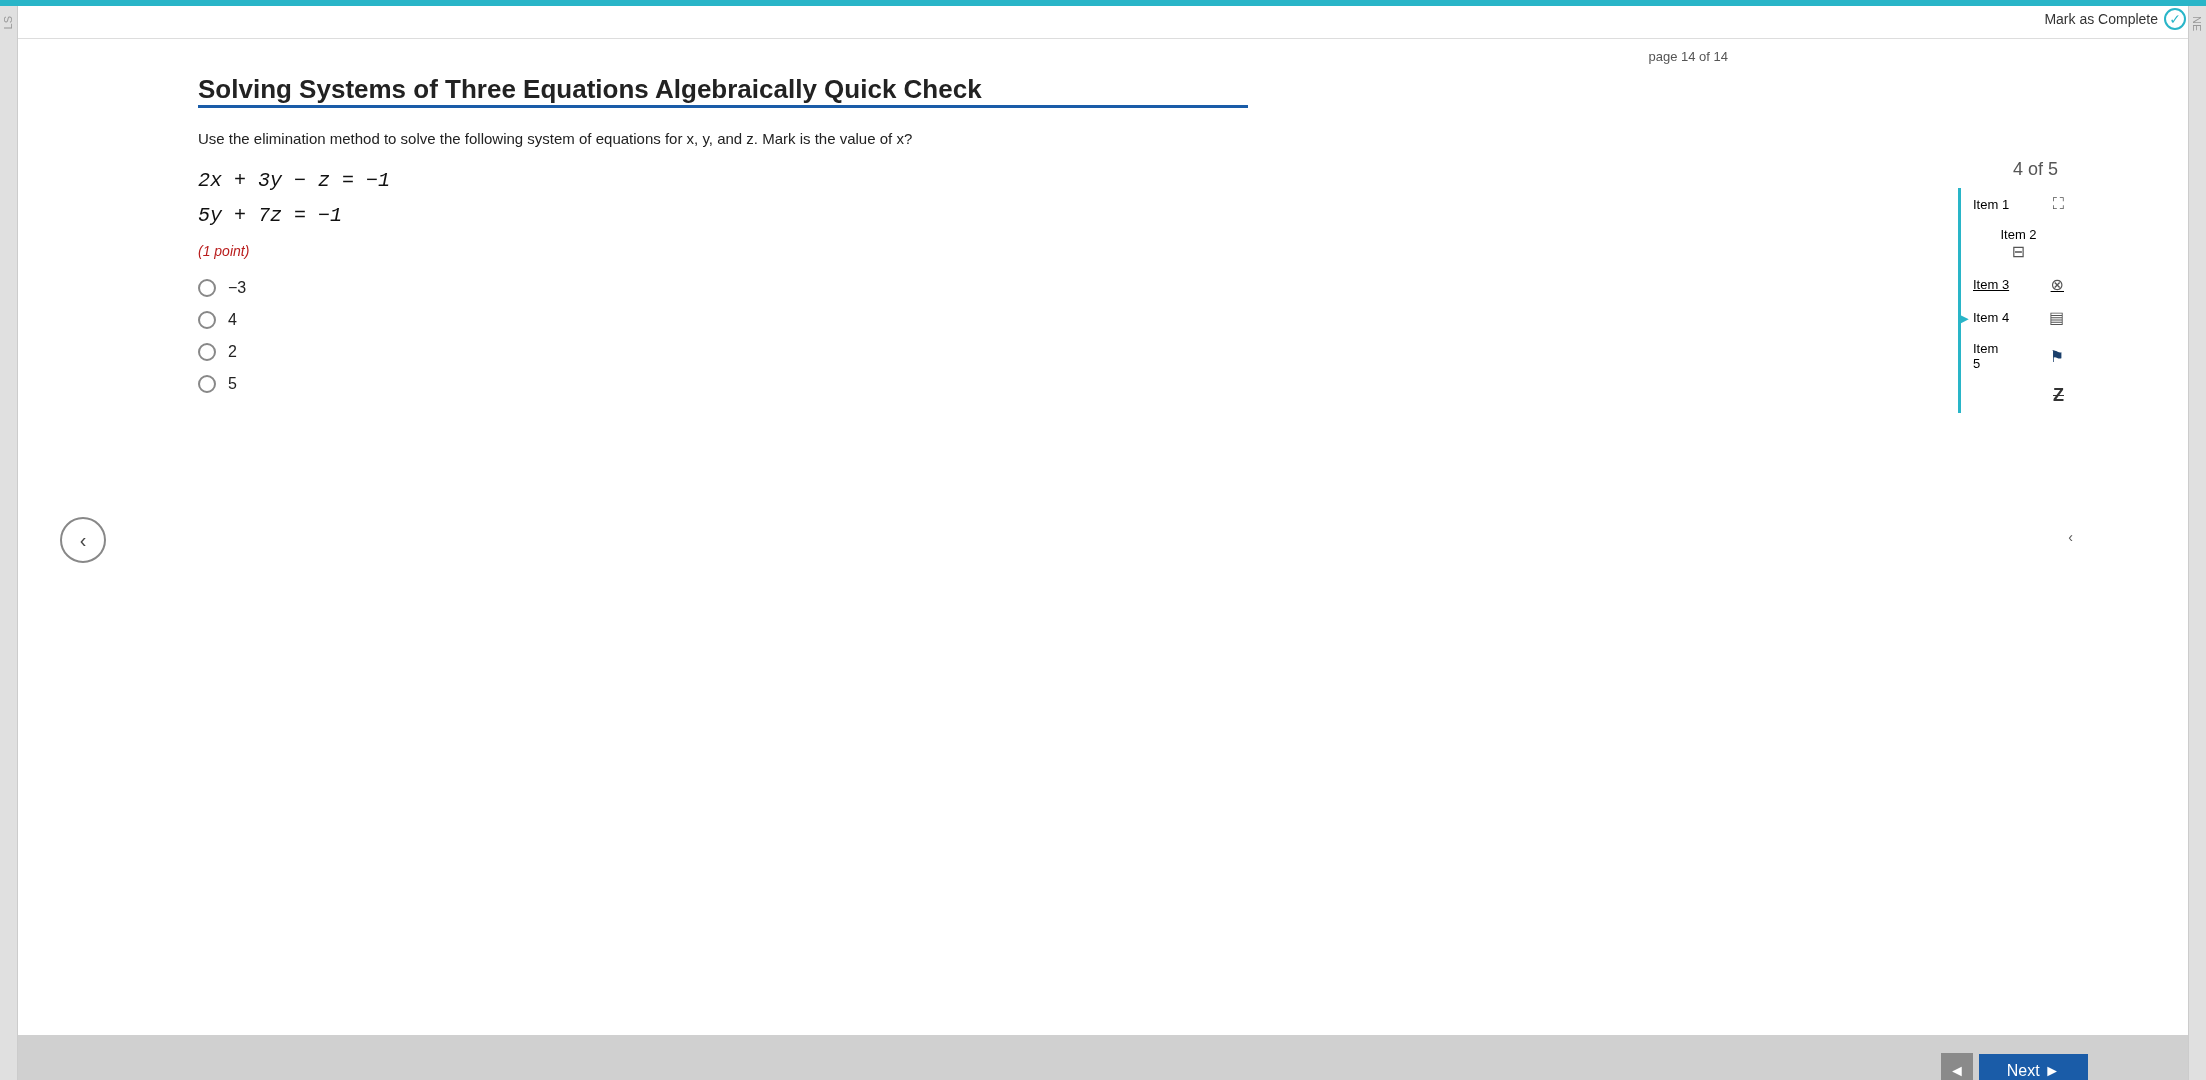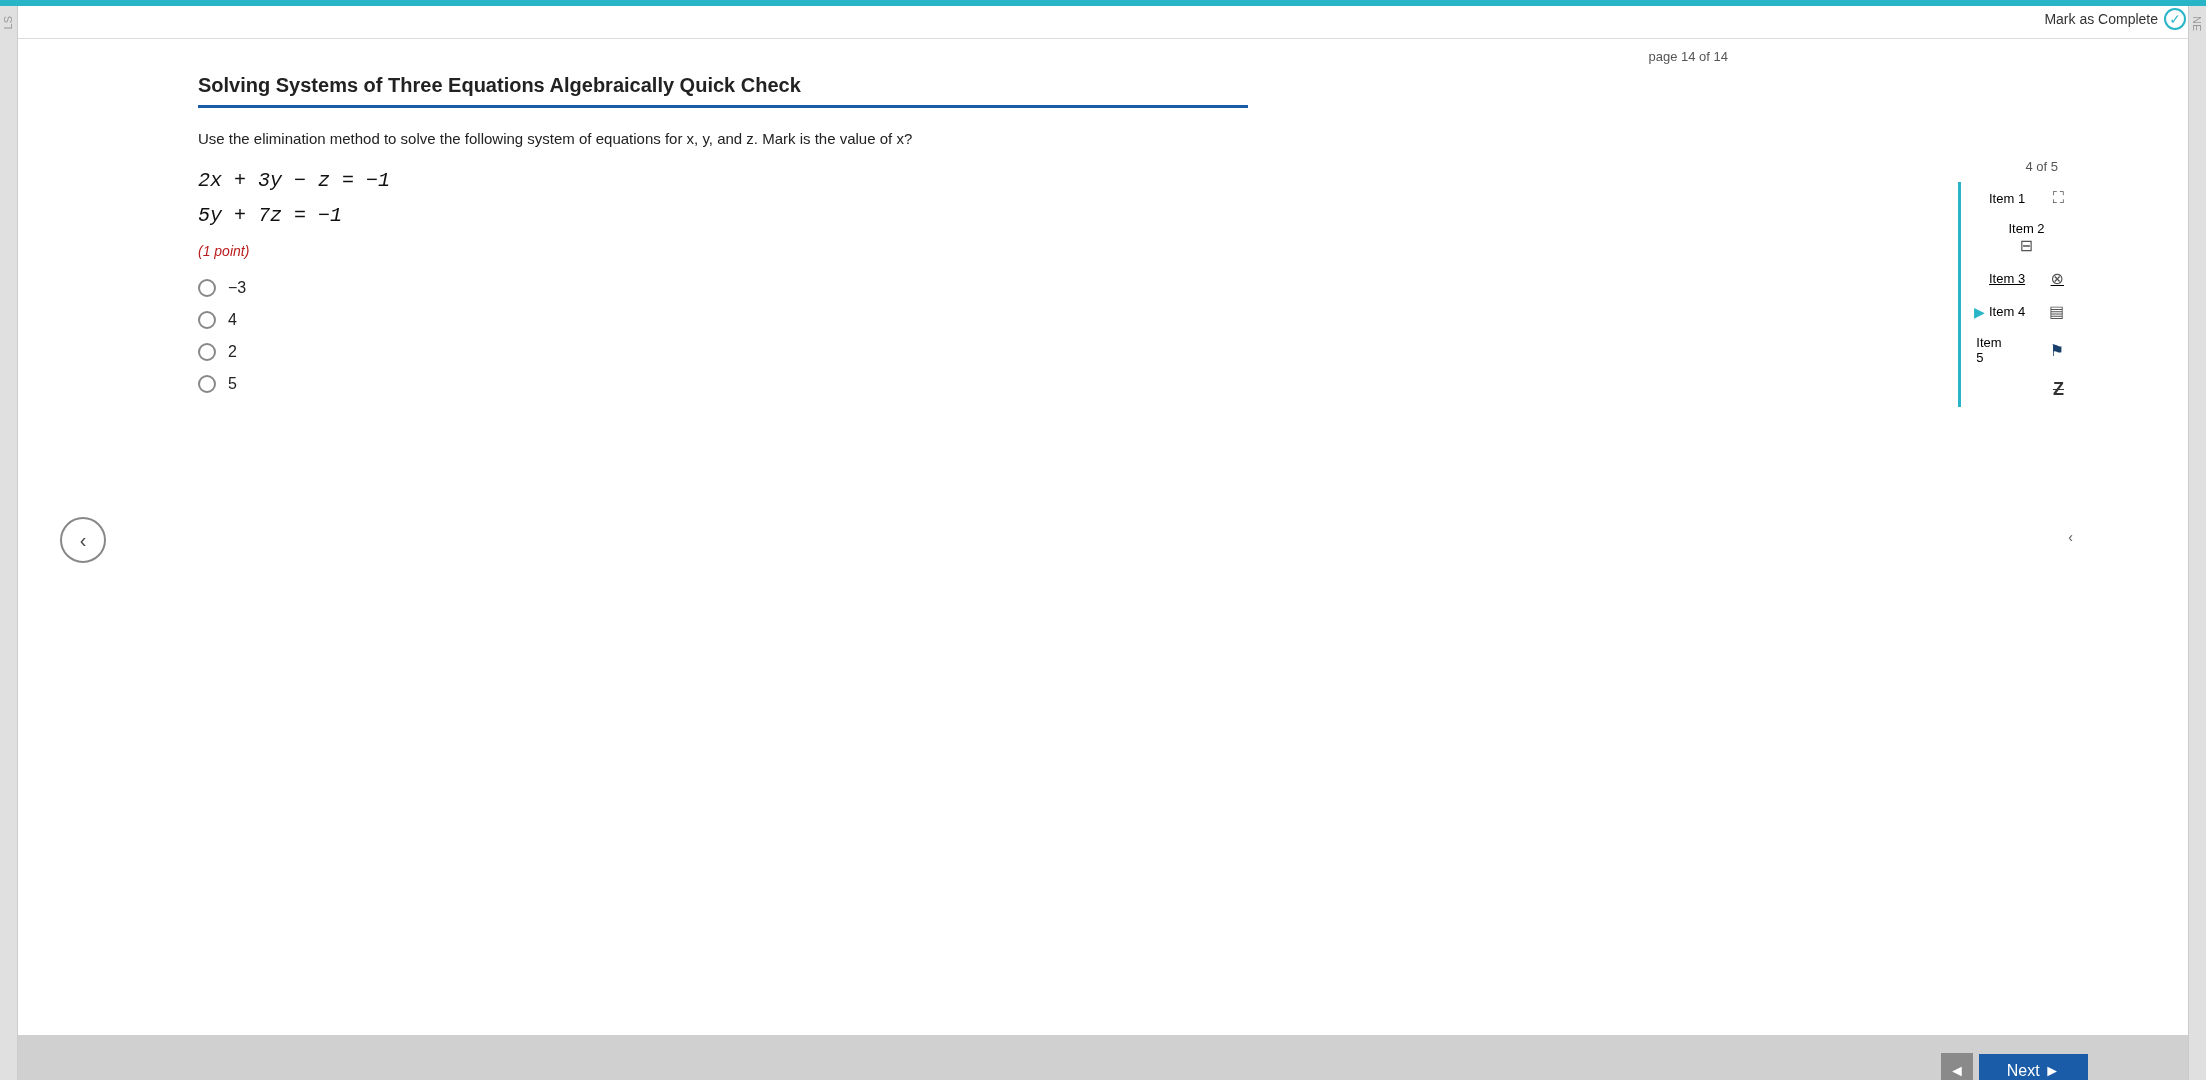--- a/index.html
+++ b/index.html
@@ -75,24 +75,24 @@
       color: #555;
       padding: 10px 460px 0 0;
     }
 
     .question-container {
       padding: 10px 40px 20px 180px;
       max-width: 1400px;
     }
 
     .quiz-title {
-      font-size: 20px;
+      font-size: 26px;
       font-weight: bold;
       color: #222;
-      margin-bottom: 8px;
+      margin-bottom: 0;
     }
 
     .title-underline {
       height: 3px;
       background: #1a5ca8;
       width: 1050px;
       max-width: 100%;
       margin-bottom: 20px;
     }
 
@@ -136,21 +136,21 @@
       height: 18px;
       border-radius: 50%;
       border: 2px solid #888;
       background: white;
       flex-shrink: 0;
       cursor: pointer;
     }
 
     .panel-count {
       text-align: right;
-      font-size: 13px;
+      font-size: 18px;
       color: #555;
       padding-right: 10px;
       margin-bottom: 8px;
       width: 100%;
     }
 
     
     .nav-bottom {
       background: #d8d8d8;
       padding: 18px 60px;
@@ -274,21 +274,21 @@
       <div class="answer-option">
         <div class="radio-circle"></div>
         <span>5</span>
       </div>
     </div>
   </div>
 
   <div style="position:absolute;right:120px;top:120px;width:110px;">
     <div class="panel-count">4 of 5</div>
 
-    <div style="border-left:3px solid #29b5c8;padding-left:24px;">
+    <div style="border-left:3px solid #29b5c8;padding-left:8px;">
 
       <div style="display:flex;align-items:center;justify-content:space-between;padding:7px 4px;font-size:13px;cursor:pointer;">
         <span>Item 1</span>
         <span style="font-size:16px;color:#555;">⛶</span>
       </div>
 
       <div style="display:flex;align-items:center;justify-content:space-between;padding:7px 4px;font-size:13px;cursor:pointer;flex-direction:column;">
         <span>Item 2</span>
         <span style="font-size:16px;color:#555;">⊟</span>
       </div>

